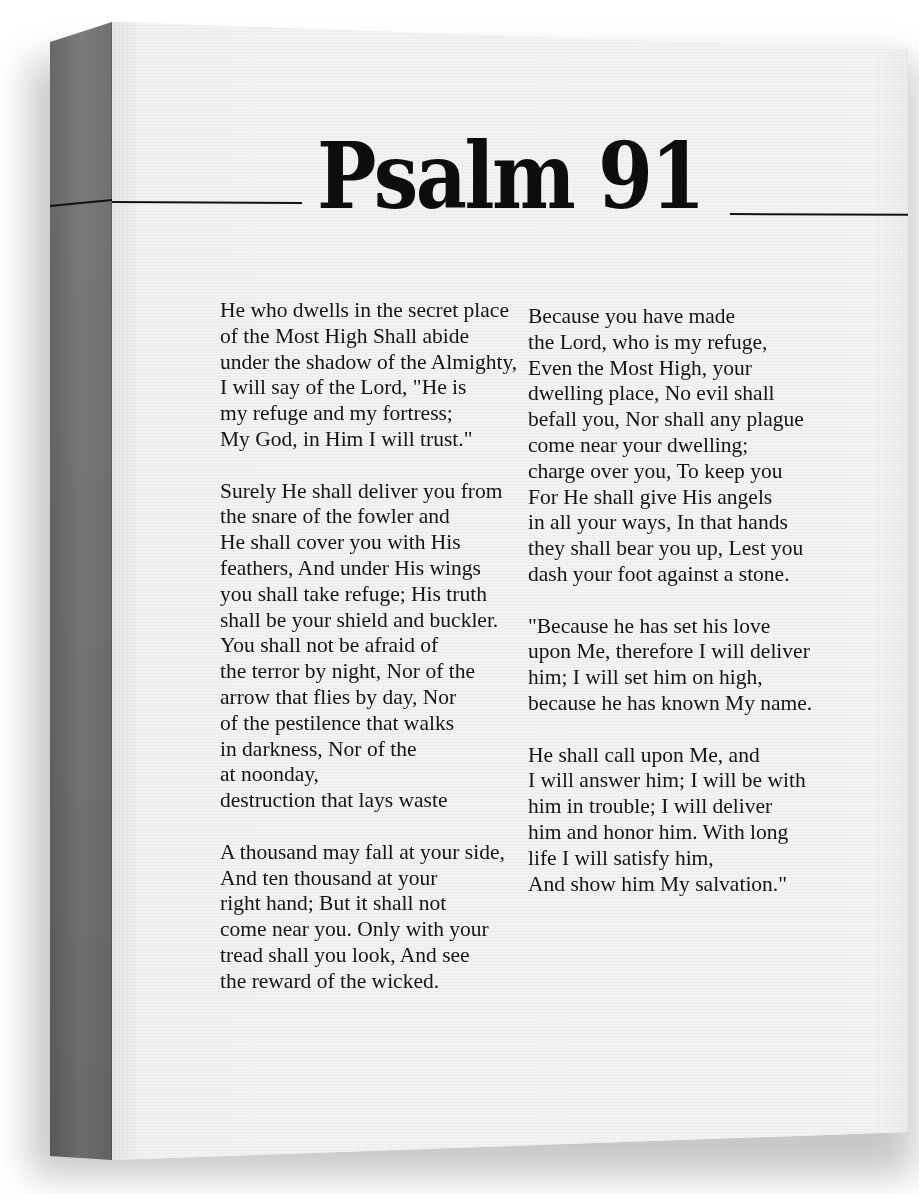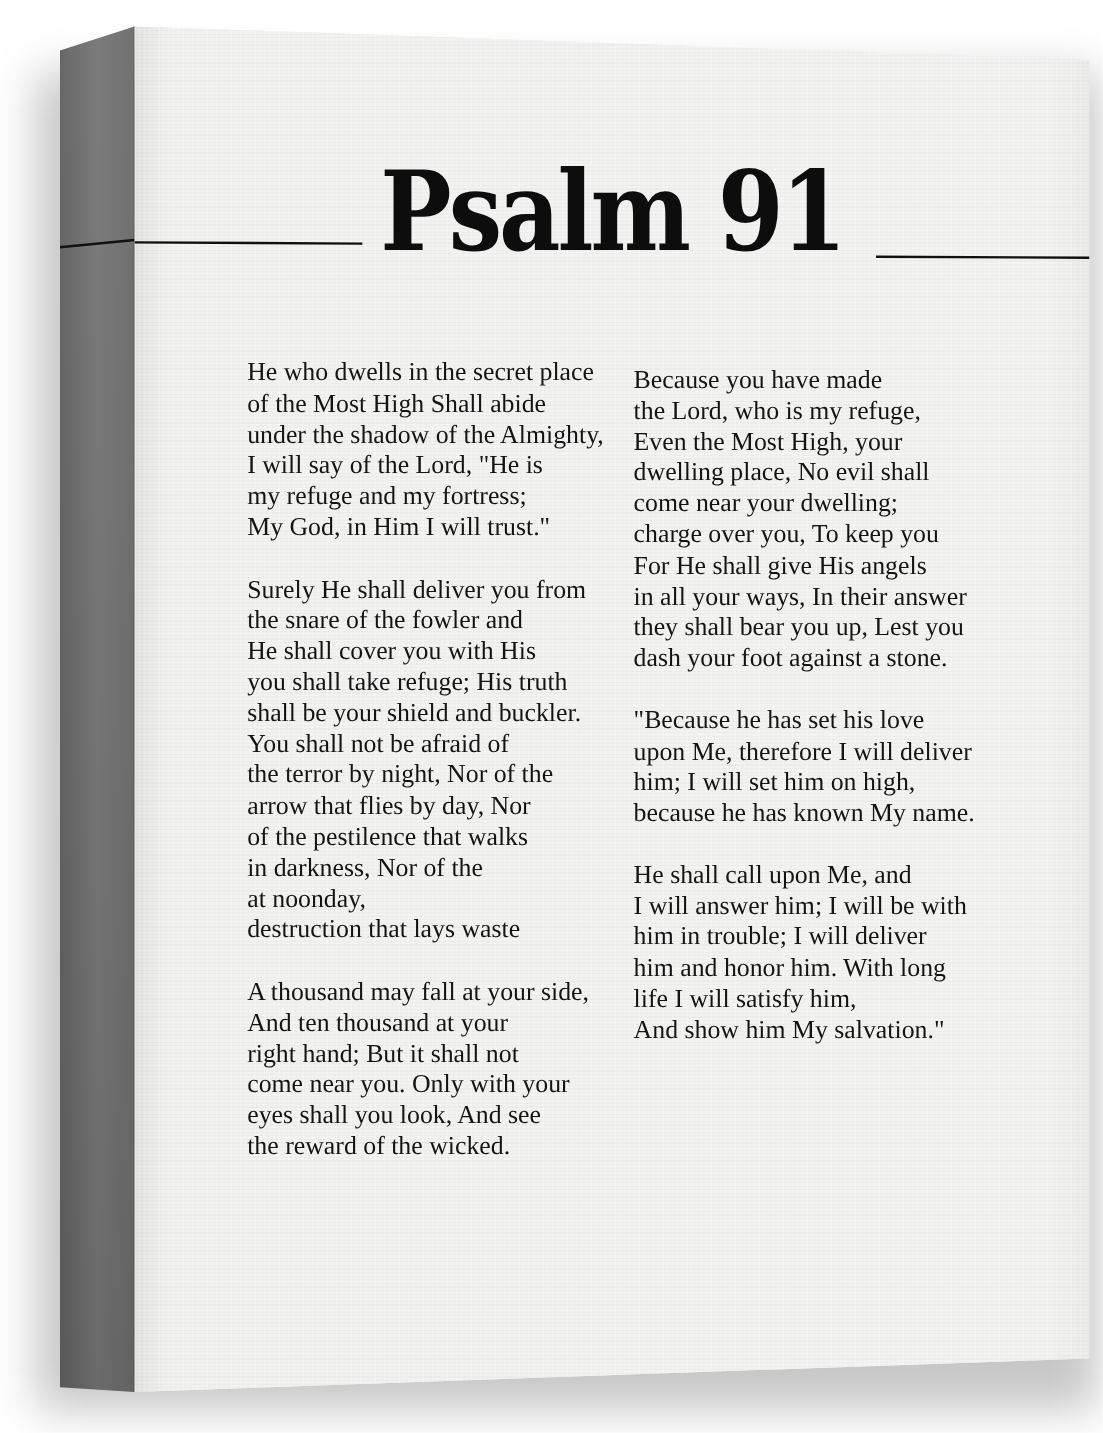--- a/index.html
+++ b/index.html
@@ -76,21 +76,21 @@
       margin: 0;
     }
 
     .col {
       position: absolute;
       font-family: "Liberation Serif", serif;
       font-size: 21.5px;
       line-height: 25.8px;
       color: #141414;
     }
-    .col.left  { left: 94px;  top: 276px; width: 330px; }
+    .col.left  { left: 108px;  top: 276px; width: 330px; }
     .col.right { left: 416px; top: 282px; width: 320px; }
 
     .stanza { margin: 0 0 25.8px 0; }
     .line { display: block; white-space: nowrap; }
   </style>
 </head>
 <body>
 
 <div class="stage">
   <div class="shadow"></div>
@@ -129,50 +129,52 @@
         <span class="line">of the Most High Shall abide</span>
         <span class="line">under the shadow of the Almighty,</span>
         <span class="line">I will say of the Lord, "He is</span>
         <span class="line">my refuge and my fortress;</span>
         <span class="line">My God, in Him I will trust."</span>
       </div>
       <div class="stanza">
         <span class="line">Surely He shall deliver you from</span>
         <span class="line">the snare of the fowler and</span>
         <span class="line">He shall cover you with His</span>
+        <span class="line">feathers, And under His wings</span>
         <span class="line">you shall take refuge; His truth</span>
         <span class="line">shall be your shield and buckler.</span>
         <span class="line">You shall not be afraid of</span>
         <span class="line">the terror by night, Nor of the</span>
         <span class="line">arrow that flies by day, Nor</span>
         <span class="line">of the pestilence that walks</span>
         <span class="line">in darkness, Nor of the</span>
         <span class="line">at noonday,</span>
         <span class="line">destruction that lays waste</span>
       </div>
       <div class="stanza">
         <span class="line">A thousand may fall at your side,</span>
         <span class="line">And ten thousand at your</span>
         <span class="line">right hand; But it shall not</span>
         <span class="line">come near you.  Only with your</span>
-        <span class="line">eyes shall you look, And see</span>
+        <span class="line">tread shall you look, And see</span>
         <span class="line">the reward of the wicked.</span>
       </div>
     </div>
 
     <div class="col right">
       <div class="stanza">
         <span class="line">Because you have made</span>
         <span class="line">the Lord, who is my refuge,</span>
         <span class="line">Even the Most High, your</span>
         <span class="line">dwelling place, No evil shall</span>
+        <span class="line">befall you, Nor shall any plague</span>
         <span class="line">come near your dwelling;</span>
         <span class="line">charge over you, To keep you</span>
         <span class="line">For He shall give His angels</span>
-        <span class="line">in all your ways, In their answer</span>
+        <span class="line">in all your ways, In that hands</span>
         <span class="line">they shall bear you up, Lest you</span>
         <span class="line">dash your foot against a stone.</span>
       </div>
       <div class="stanza">
         <span class="line">"Because he has set his love</span>
         <span class="line">upon Me, therefore I will deliver</span>
         <span class="line">him; I will set him on high,</span>
         <span class="line">because he has known My name.</span>
       </div>
       <div class="stanza">

